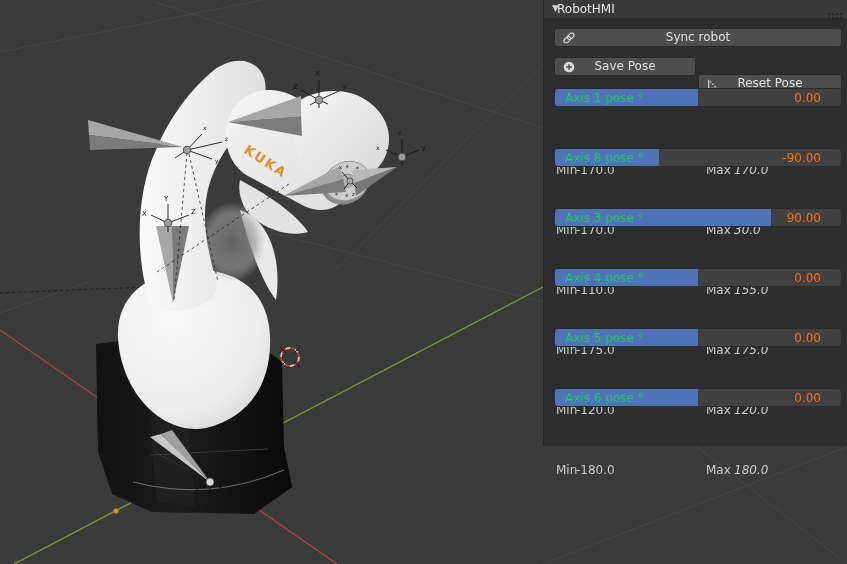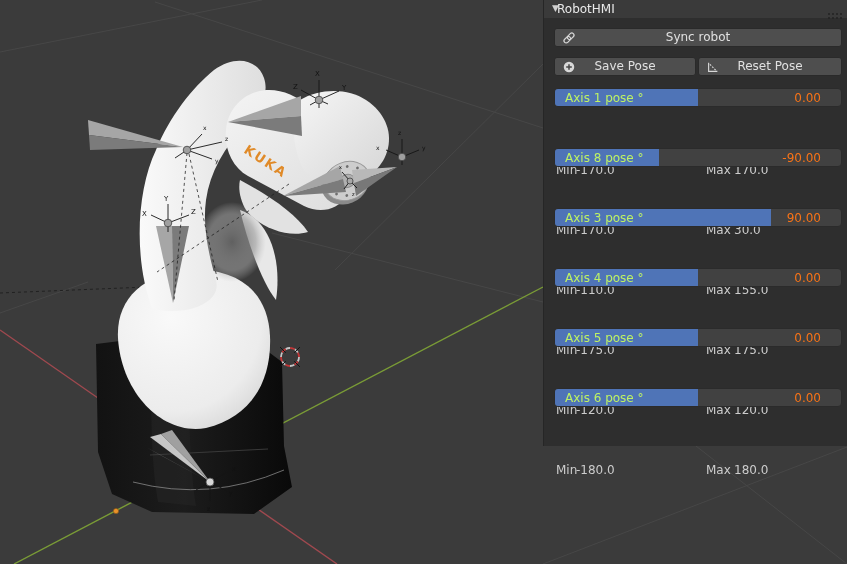--- a/index.html
+++ b/index.html
@@ -15,25 +15,25 @@
   .grip{position:absolute;right:4px;top:5px;}
   .btn{position:absolute;height:19px;background:#4e4e4e;border:1px solid #2a2a2a;
        border-radius:3px;box-sizing:border-box;color:#e0e0e0;font-size:12px;
        text-align:center;line-height:17px;cursor:default;}
   .btn .bicon{position:absolute;left:7px;top:2px;}
   
   .axis-group{position:absolute;left:0;width:100%;}
   .slider{position:absolute;left:10px;width:288px;height:19px;background:#414141;
           border:1px solid #2b2b2b;border-radius:4px;box-sizing:border-box;overflow:hidden;}
   .slider-fill{position:absolute;left:0;top:0;bottom:0;background:#4f74b7;}
-  .slider-label{position:absolute;left:10px;top:0;line-height:18px;font-size:12px;color:#bef264;text-align:center;}
+  .slider-label{position:absolute;left:10px;top:0;line-height:18px;font-size:12px;color:#22c55e;text-align:center;}
   .slider-value{position:absolute;right:20px;top:0;line-height:18px;font-size:12px;color:#f97316;}
   .minmax{position:absolute;left:0;width:100%;height:16px;font-size:12px;color:#cccccc;}
   .minmax span{position:absolute;top:0;margin-top:46px;}
-  .min-word{left:12px;} .min-val{left:32px;} .max-word{left:162px;} .max-val{left:190px;}
+  .min-word{left:12px;} .min-val{left:32px;} .max-word{left:162px;} .max-val{left:190px;font-style:italic;}
   text{font-family:"DejaVu Sans","Liberation Sans",sans-serif;}
 </style>
 </head>
 <body>
 
 <div id="stage">
 
   <svg id="viewport" width="847" height="564" viewBox="0 0 847 564">
     <defs>
       <radialGradient id="bulbG" cx="35%" cy="30%" r="85%">
@@ -258,21 +258,21 @@
     <div class="btn" style="left:10px;top:57px;width:142px;">
       <span class="bicon">
         <svg width="14" height="14" viewBox="0 0 16 16">
           <circle cx="8" cy="8" r="6" fill="#d8d8d8"></circle>
           <path d="M8,4.8 V11.2 M4.8,8 H11.2" stroke="#454545" stroke-width="1.7"></path>
         </svg>
       </span>
       <span>Save Pose</span>
     </div>
 
-    <div class="btn" style="left:154px;top:57px;width:144px;">
+    <div class="btn" style="left:154px;top:74px;width:144px;">
       <span class="bicon">
         <svg width="14" height="14" viewBox="0 0 16 16">
           <path d="M3,3 L3,13 L13,13" fill="none" stroke="#d8d8d8" stroke-width="1.3"></path>
           <path d="M4.5,5 L11.5,12" fill="none" stroke="#d8d8d8" stroke-width="1.3" stroke-dasharray="2 1.6"></path>
         </svg>
       </span>
       <span>Reset Pose</span>
     </div>
 
     <div class="axis-group">

